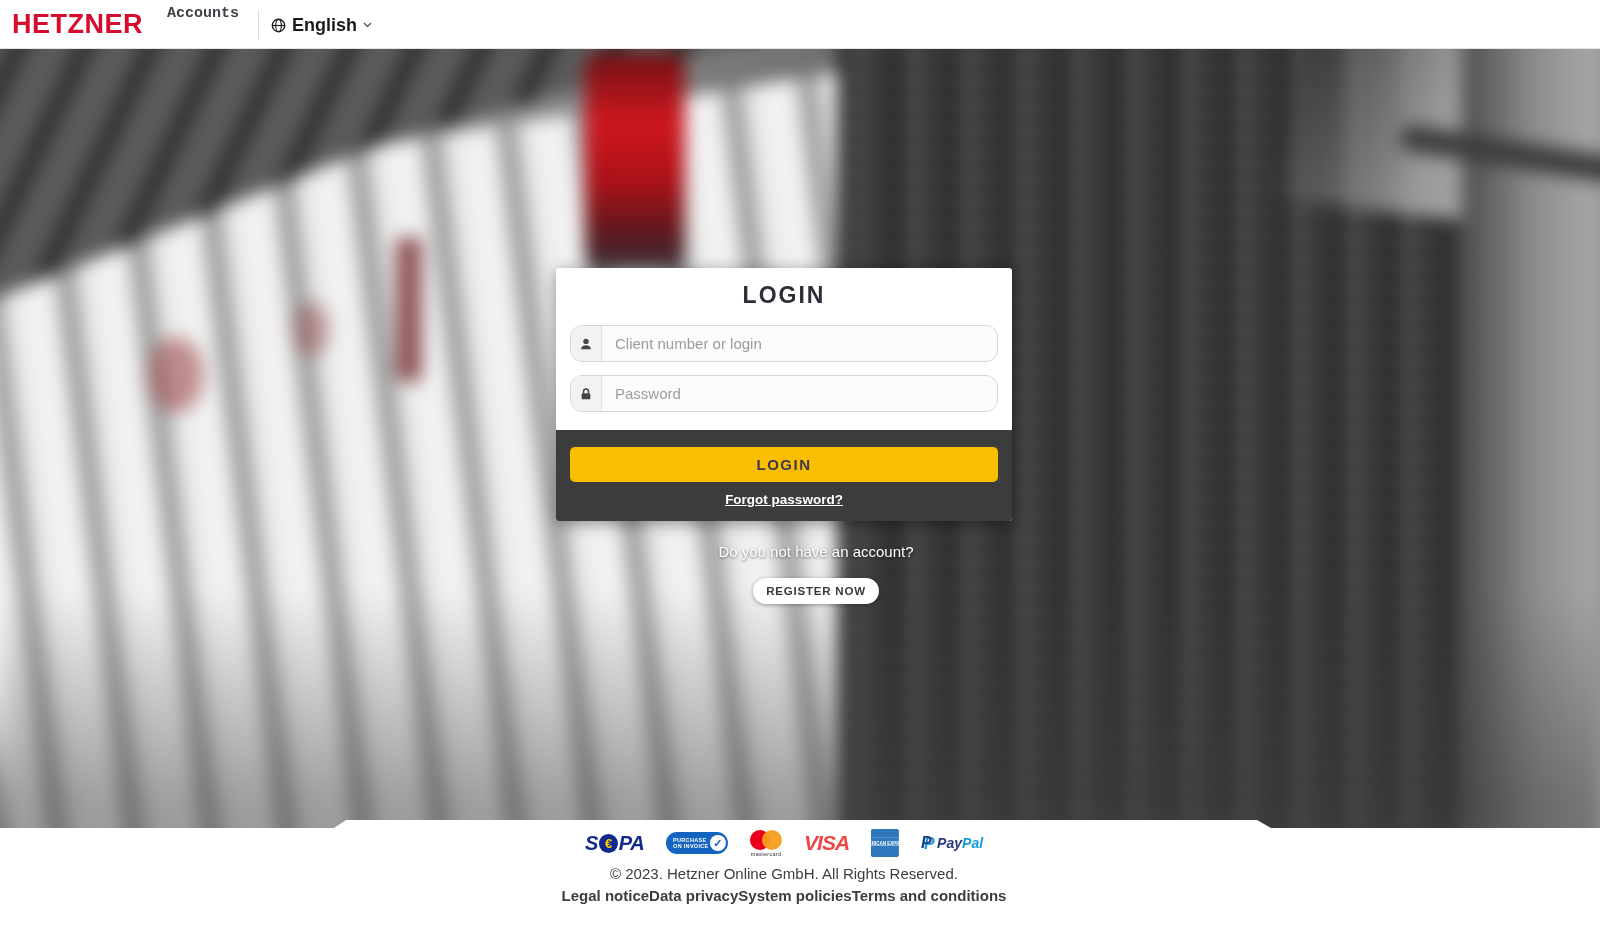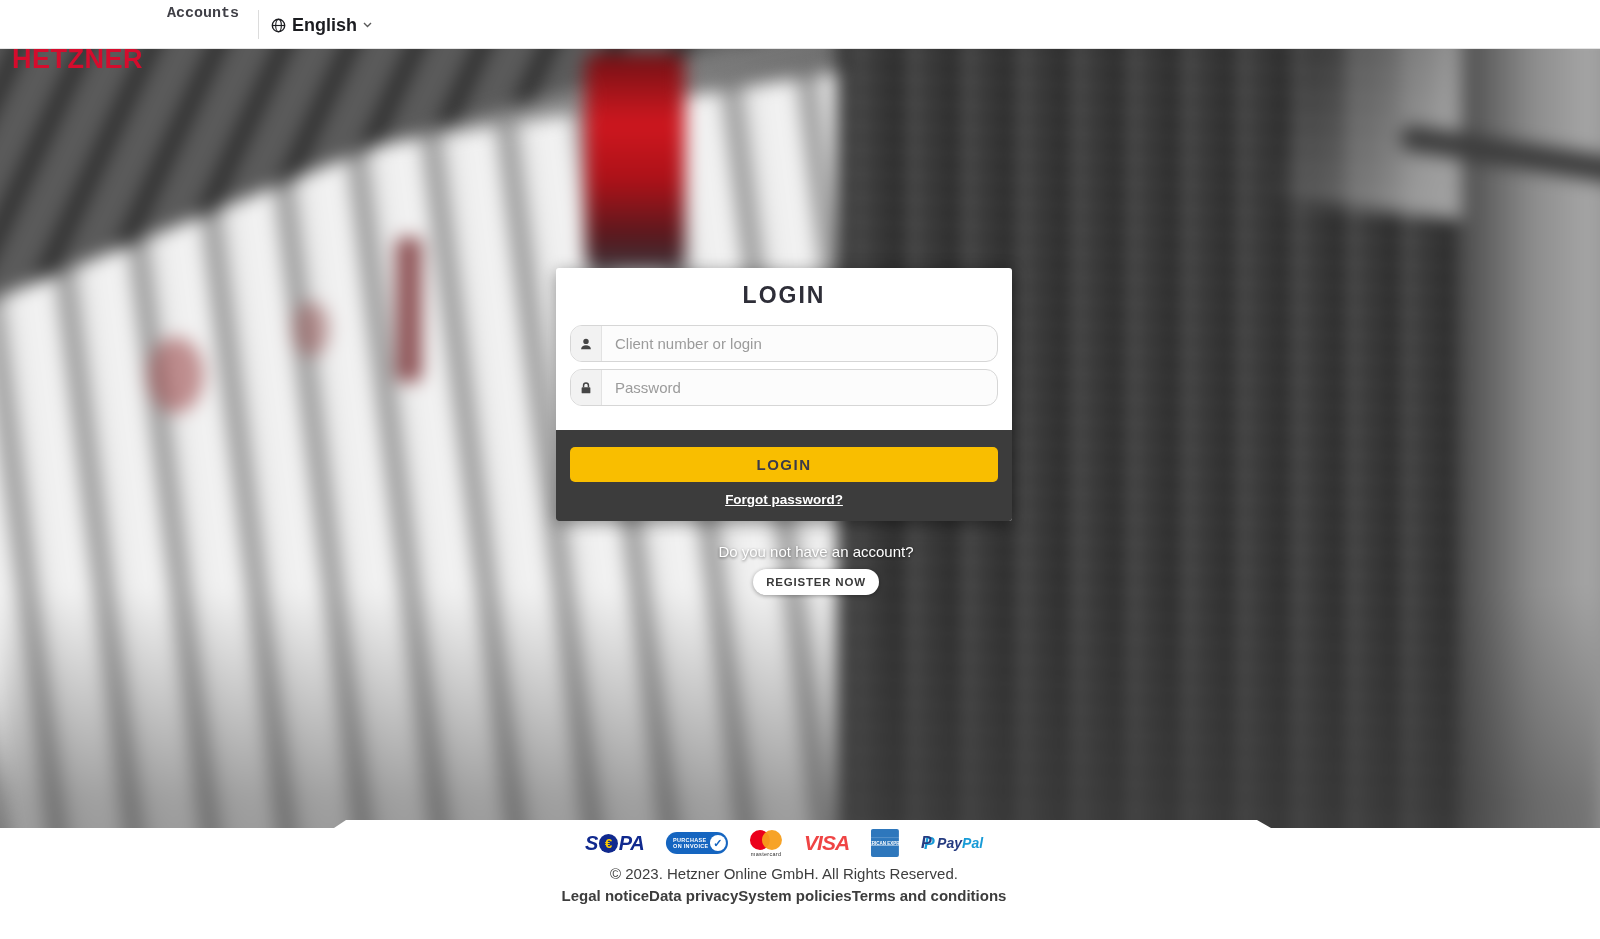--- a/index.html
+++ b/index.html
@@ -3,21 +3,21 @@
 <meta charset="utf-8">
 <style>
   * { margin:0; padding:0; box-sizing:border-box; }
   html,body { width:1600px; height:939px; overflow:hidden; background:#fff;
               font-family:"Liberation Sans", sans-serif; }
 
   
   #topbar { position:absolute; top:0; left:0; width:1600px; height:49px;
             background:#fff; border-bottom:1px solid #e4e4e4; z-index:10; }
   #brand { position:absolute; left:12px; top:9px; font-size:27px; font-weight:800;
-           color:#d50c2d; letter-spacing:.5px; cursor:pointer;margin-top:35px; }
+           color:#d50c2d; letter-spacing:.5px; cursor:pointer; }
   #apptitle { position:absolute; left:167px; top:5px; font-size:15px; font-weight:700; color:#3f3f46;font-family:Liberation Mono, monospace; }
   #hdr-divider { position:absolute; left:258px; top:10px; width:1px; height:29px; background:#dcdcdc; }
   #lang { position:absolute; left:271px; top:13px; height:24px; display:flex; align-items:center;
           gap:6px; cursor:pointer; }
   #lang .lbl { font-size:18px; font-weight:700; color:#1b1c20; }
 
   
   #bg { position:absolute; top:49px; left:0; width:1600px; height:890px; overflow:hidden; z-index:1;
         background:linear-gradient(90deg,#828282 0%,#909090 30%,#707070 52%,#4e4e4e 62%,#454545 88%,#8b8b8b 100%); }
   #bg .blurwrap { position:absolute; inset:0; filter:blur(9px); }
@@ -50,40 +50,40 @@
   .bg-bottom-shade { position:absolute; left:0; top:540px; width:1600px; height:350px;
         background:linear-gradient(to bottom,rgba(70,70,70,0),rgba(62,62,62,.45) 60%,rgba(78,78,78,.62)); }
 
   
   #card { position:absolute; left:556px; top:268px; width:456px; height:253px; z-index:5;
           border-radius:3px; overflow:hidden; box-shadow:0 3px 16px rgba(0,0,0,.4); background:#fff; }
   #card h1 { position:absolute; top:14px; left:0; width:100%; text-align:center;
              font-size:23px; font-weight:700; letter-spacing:2px; color:#2e2e38; }
   .field { position:absolute; left:14px; width:428px; height:37px;
            border:1px solid #d6d6d6; border-radius:12px; background:#fcfcfc; overflow:hidden; }
-  .field.f1 { top:57px; } .field.f2 { top:101px; }
+  .field.f1 { top:57px; } .field.f2 { top:107px; }
   .field .icell { position:absolute; left:0; top:0; width:31px; height:100%;
            background:#f2f2f2; border-right:1px solid #e2e2e2;
            display:flex; align-items:center; justify-content:center; }
   .field input { position:absolute; left:32px; top:0; width:396px; height:100%;
            border:0; outline:none; background:transparent; padding:0 12px;
            font-size:15px; color:#333; font-family:"Liberation Sans",sans-serif; }
   .field input::placeholder { color:#9b9b9b; opacity:1; }
   #card-dark { position:absolute; left:0; top:162px; width:456px; height:91px; background:#3c3c3c; }
   #login-btn { position:absolute; left:14px; top:17px; width:428px; height:35px;
            background:#f9be00; border:0; border-radius:5px; cursor:pointer;
            font-size:15px; font-weight:700; letter-spacing:1.5px; color:#3a3a4a;
            font-family:"Liberation Sans",sans-serif; }
   #forgot { position:absolute; top:60px; left:0; width:100%; text-align:center; }
   #forgot a { color:#fff; font-size:13.5px; font-weight:700; text-decoration:underline; cursor:pointer; }
 
   
   #register { position:absolute; left:16px; top:543px; width:1600px; text-align:center; z-index:5; }
   #register .prompt { font-size:15px; color:#fff; text-shadow:0 1px 3px rgba(0,0,0,.55); }
-  #register-btn { margin-top:9px; display:inline-block; background:#fff; border:0; border-radius:13px;
+  #register-btn { margin-top:18px; display:inline-block; background:#fff; border:0; border-radius:13px;
            padding:7px 13px; font-size:11.5px; font-weight:700; letter-spacing:.8px; color:#3a3a3a;
            box-shadow:0 1px 4px rgba(0,0,0,.35); cursor:pointer; font-family:"Liberation Sans",sans-serif; }
 
   
   #footer { position:absolute; left:0; top:805px; width:1600px; height:134px; background:#fff; z-index:6;
            clip-path:polygon(0 23px,334px 23px,346px 15px,1257px 15px,1271px 23px,1600px 23px,1600px 100%,0 100%); }
   #payrow { position:absolute; left:784px; top:22px; transform:translateX(-50%);
            display:flex; align-items:center; gap:22px; white-space:nowrap; height:32px; }
   #copyright { position:absolute; left:784px; top:60px; transform:translateX(-50%);
            font-size:15px; color:#3d3d3d; white-space:nowrap; }

